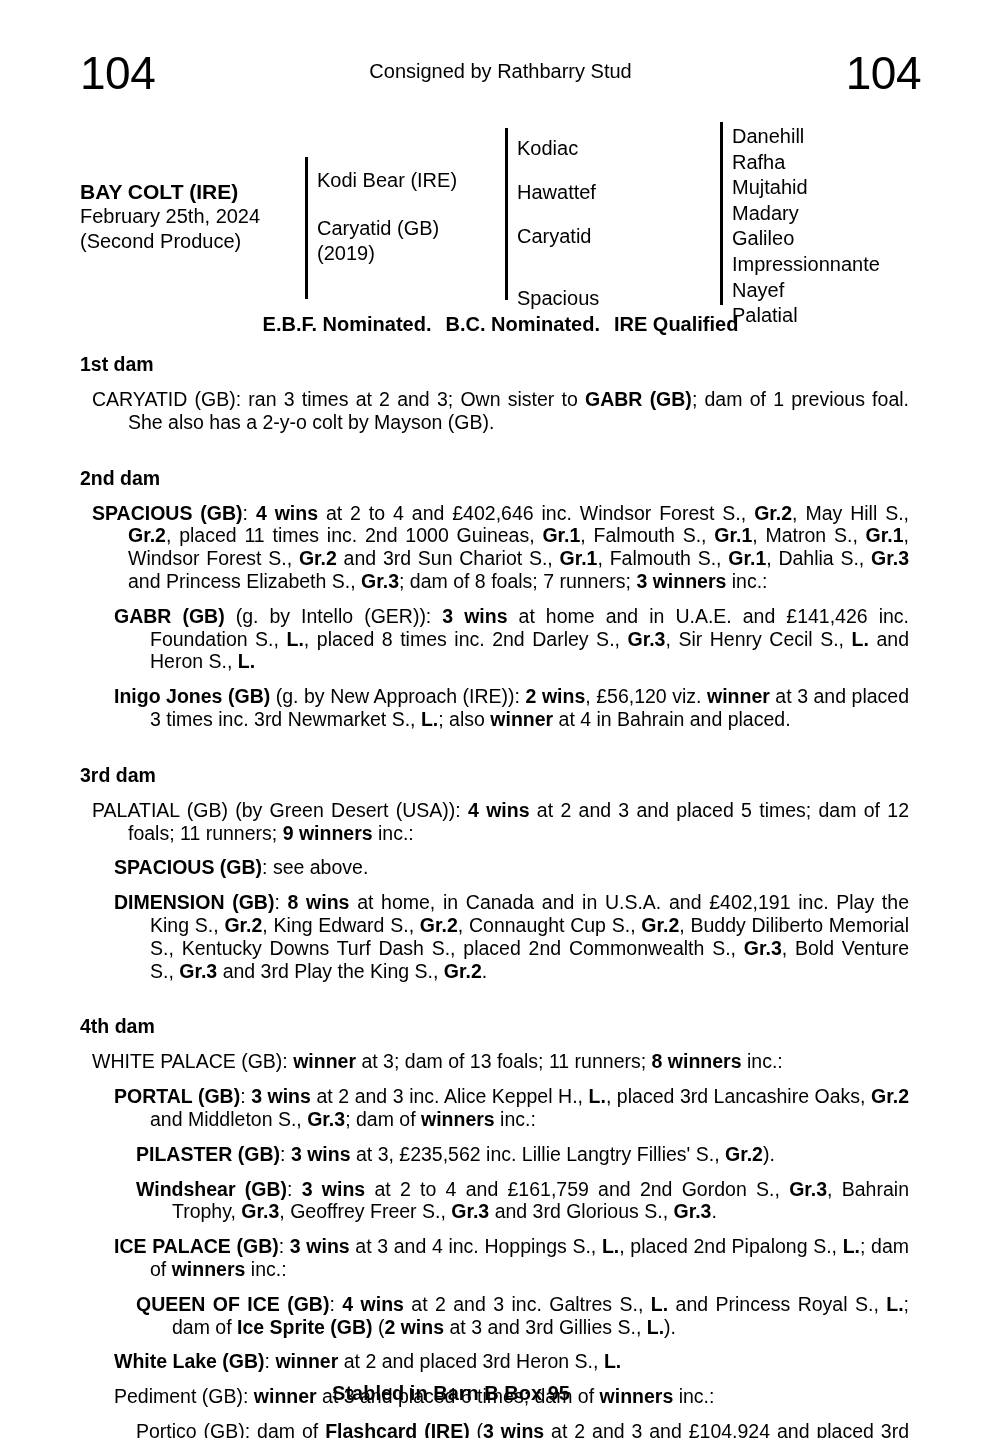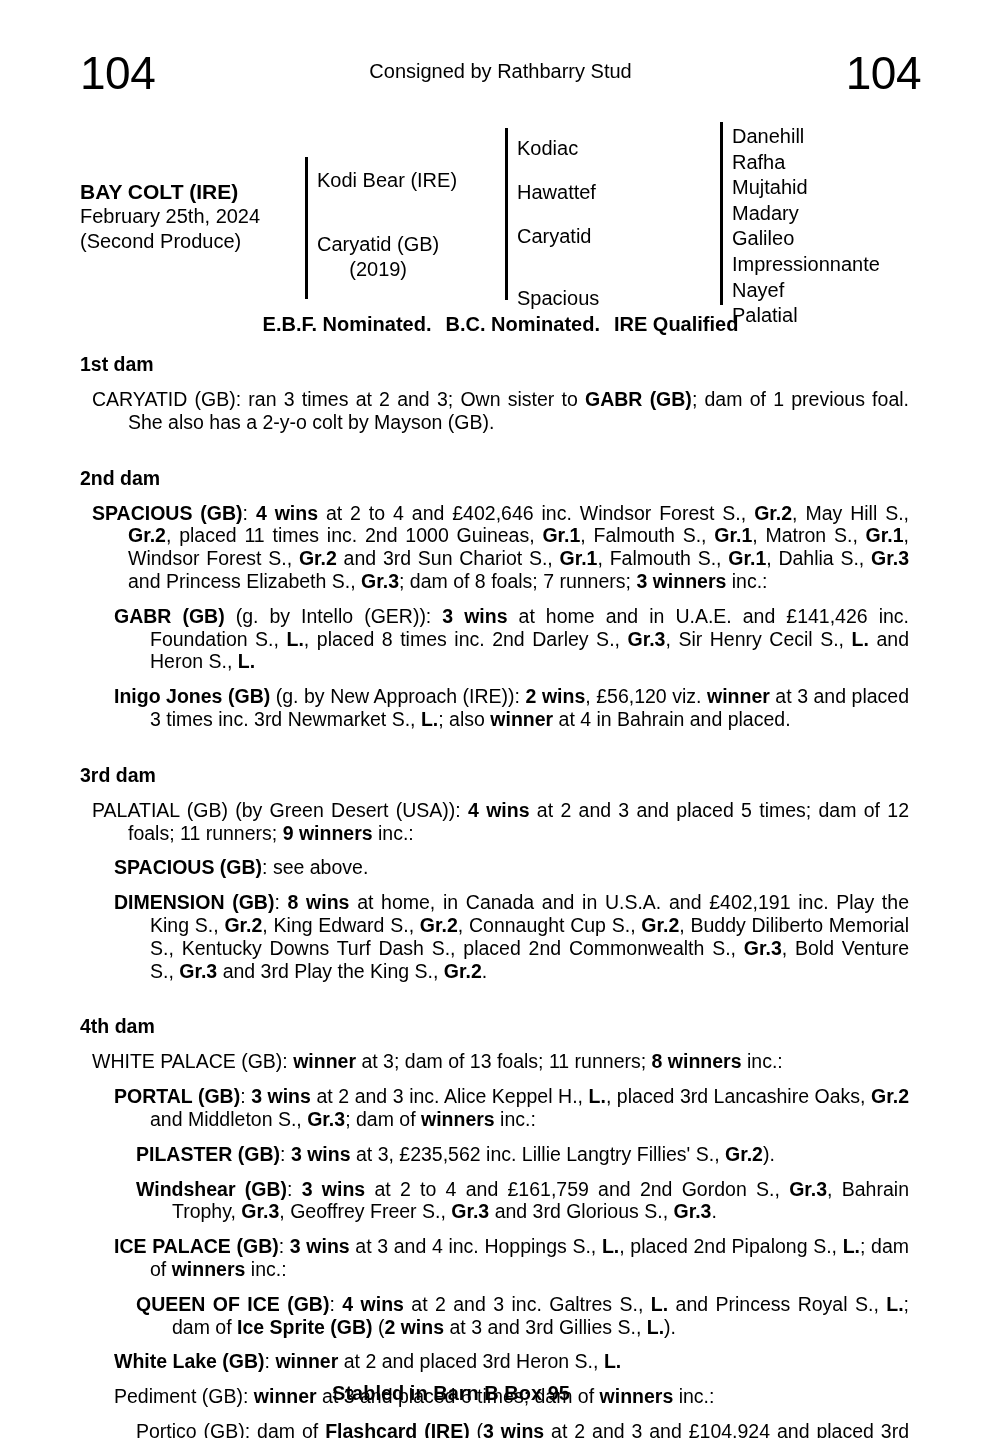--- a/index.html
+++ b/index.html
@@ -97,21 +97,21 @@
     background: #000;
   }
   .ped-gen2 .g2-item {
     position: absolute;
     left: 12px;
     font-size: 20px;
     line-height: 25px;
     white-space: nowrap;
   }
   .ped-gen2 .g2-sire { top: 48px; }
-  .ped-gen2 .g2-dam  { top: 112px; text-align: center; }
+  .ped-gen2 .g2-dam  { top: 96px; }
   .ped-gen2 .g2-dam .yr { display: block; }
 
   .ped-gen3 { left: 425px; width: 198px; }
   .ped-gen3 .rule {
     position: absolute;
     left: 0;
     top: 8px;
     width: 3px;
     height: 172px;
     background: #000;

